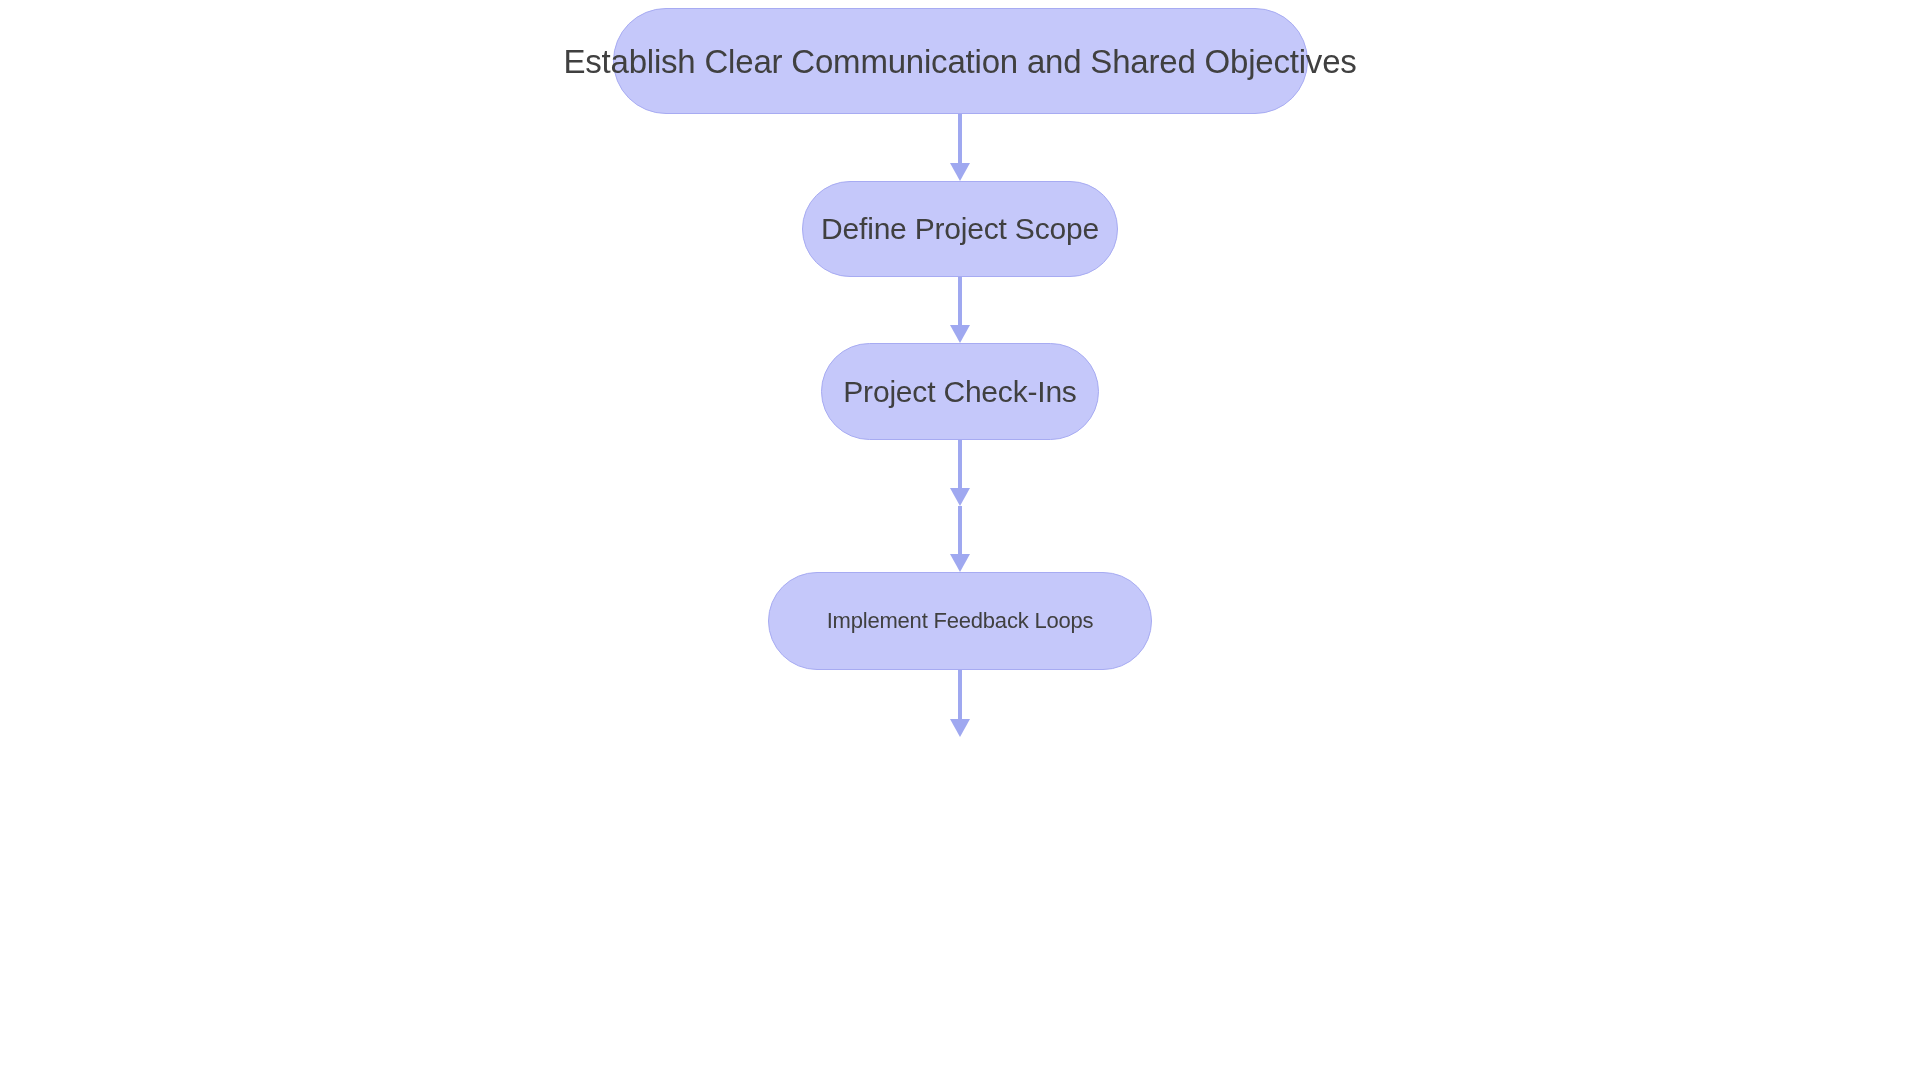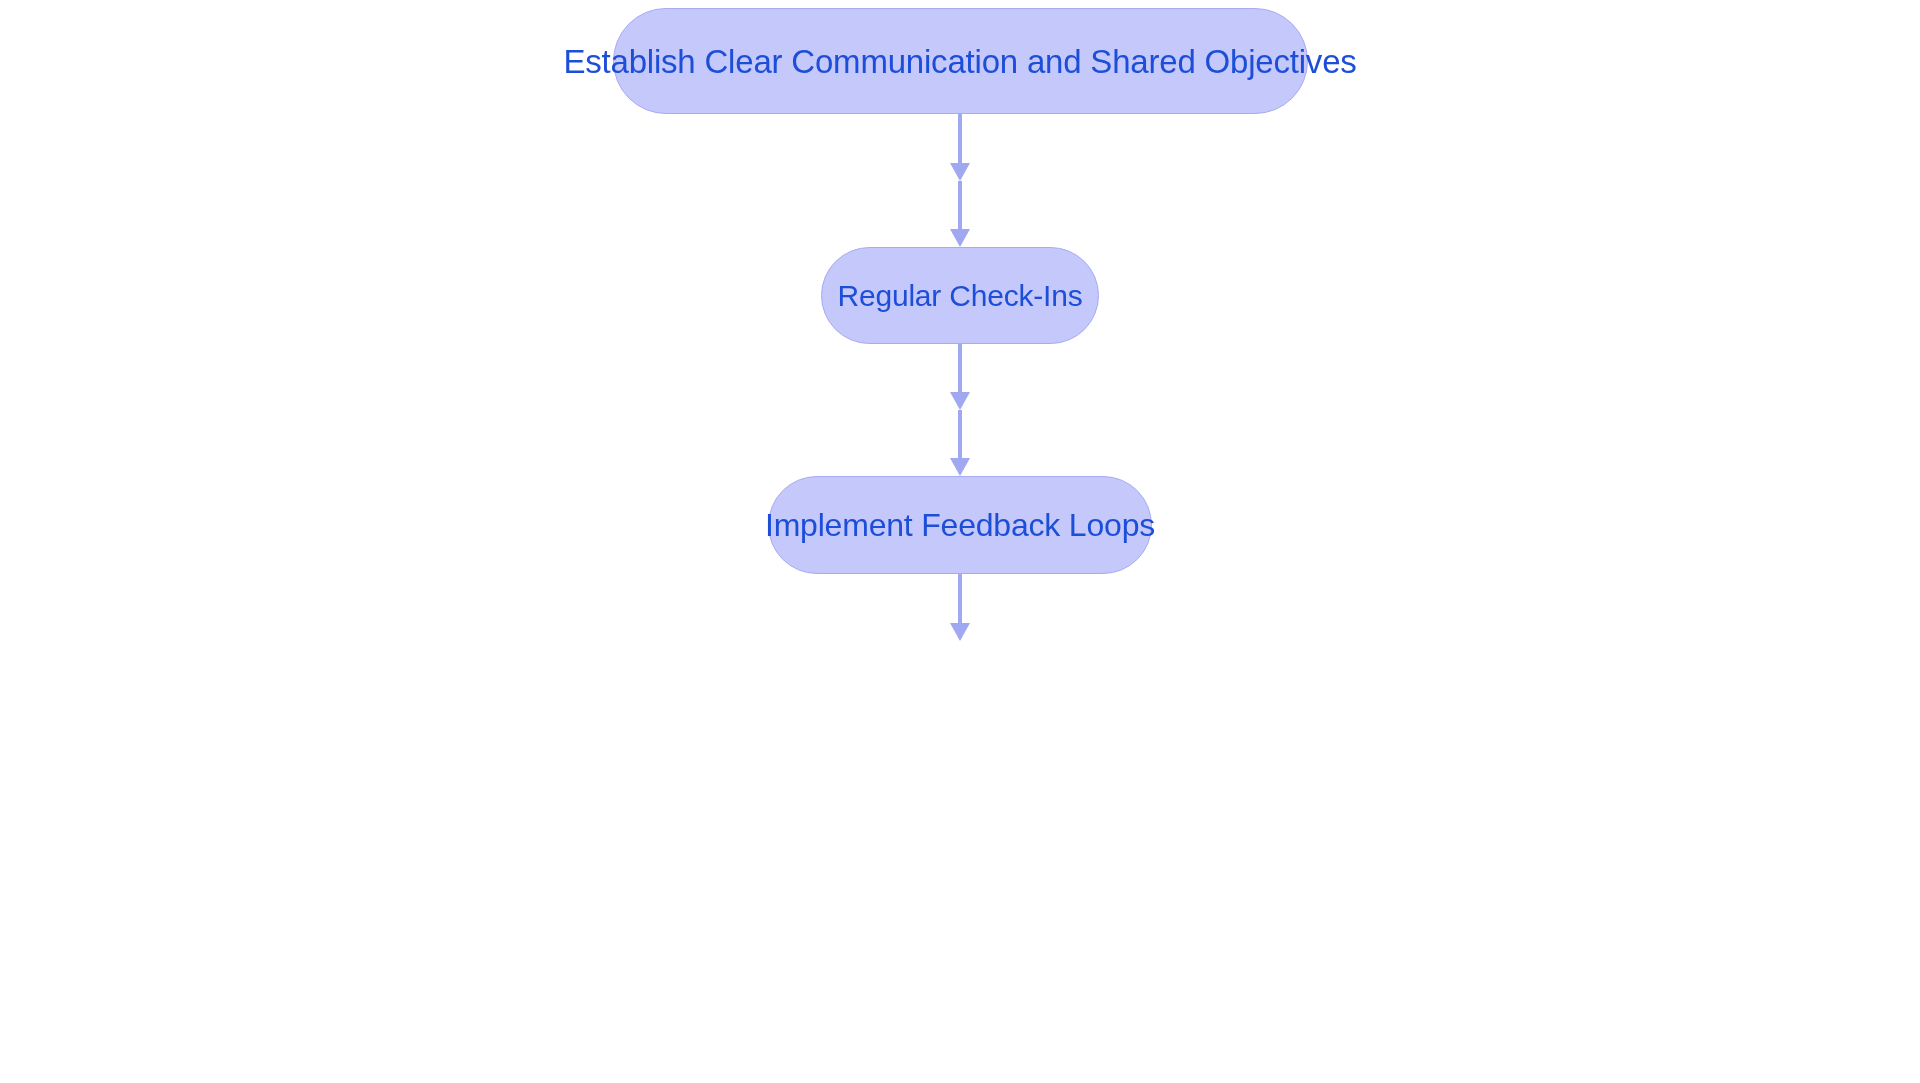--- a/index.html
+++ b/index.html
@@ -43,30 +43,30 @@
     border-radius: 9999px;
     color: #3333CC;
     font-family: "Liberation Sans", sans-serif;
     font-weight: 400;
     letter-spacing: -0.2px;
     white-space: nowrap;
     user-select: none;
   }
 
   .node-label {
-    color: #1d4ed8;
+    color: #404040;
     line-height: 1;
   }
 
   
   .node-0 { width: 695px; height: 106px; font-size: 33px; margin-top: 8px; }
   .node-1 { width: 316px; height:  96px; font-size: 30px; }
   .node-2 { width: 278px; height:  97px; font-size: 30px; }
   .node-3 { width: 254px; height:  97px; font-size: 30px; }
-  .node-4 { width: 384px; height:  98px; font-size: 32px; }
+  .node-4 { width: 384px; height:  98px; font-size: 22px; }
   .node-5 { width: 380px; height: 102px; font-size: 30px; }
 
   
   .connector {
     position: relative;
     display: flex;
     flex-direction: column;
     align-items: center;
     justify-content: flex-start;
   }
@@ -97,28 +97,31 @@
 
     <div class="node node-0">
       <span class="node-label">Establish Clear Communication and Shared Objectives</span>
     </div>
 
     <div class="connector gap-0">
       <div class="connector-shaft"></div>
       <div class="connector-head"></div>
     </div>
 
+    <div class="node node-1">
+      <span class="node-label">Define Project Scope</span>
+    </div>
 
     <div class="connector gap-1">
       <div class="connector-shaft"></div>
       <div class="connector-head"></div>
     </div>
 
     <div class="node node-2">
-      <span class="node-label">Regular Check-Ins</span>
+      <span class="node-label">Project Check-Ins</span>
     </div>
 
     <div class="connector gap-2">
       <div class="connector-shaft"></div>
       <div class="connector-head"></div>
     </div>
 
 
     <div class="connector gap-3">
       <div class="connector-shaft"></div>

